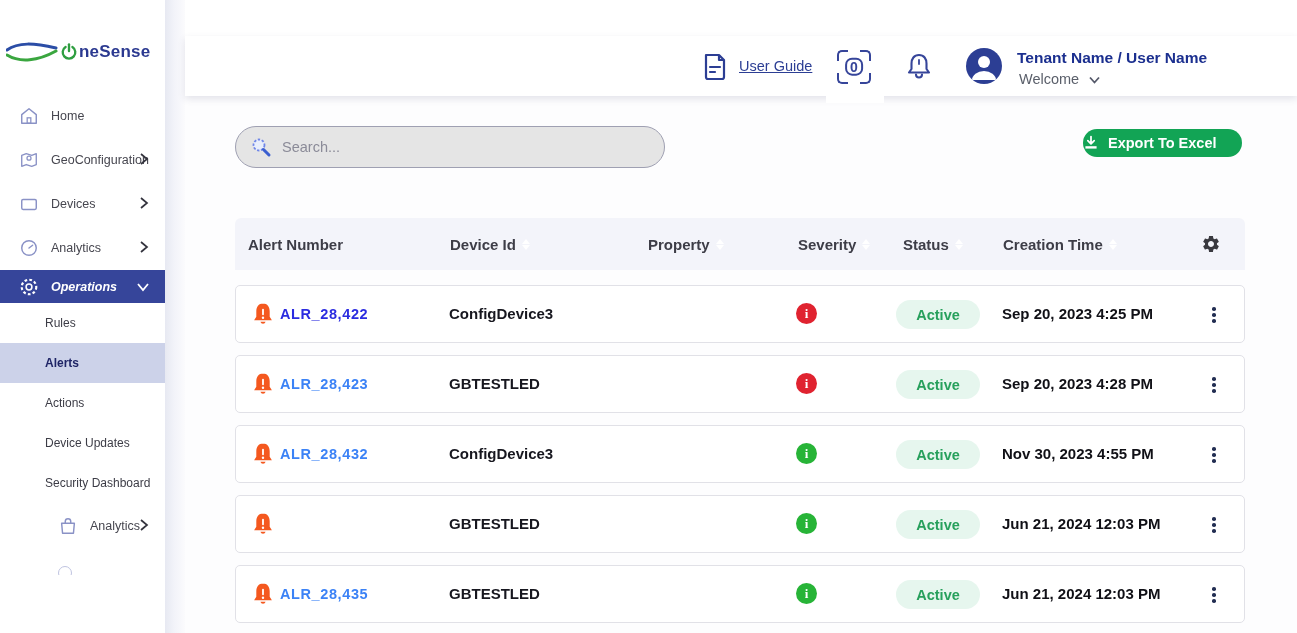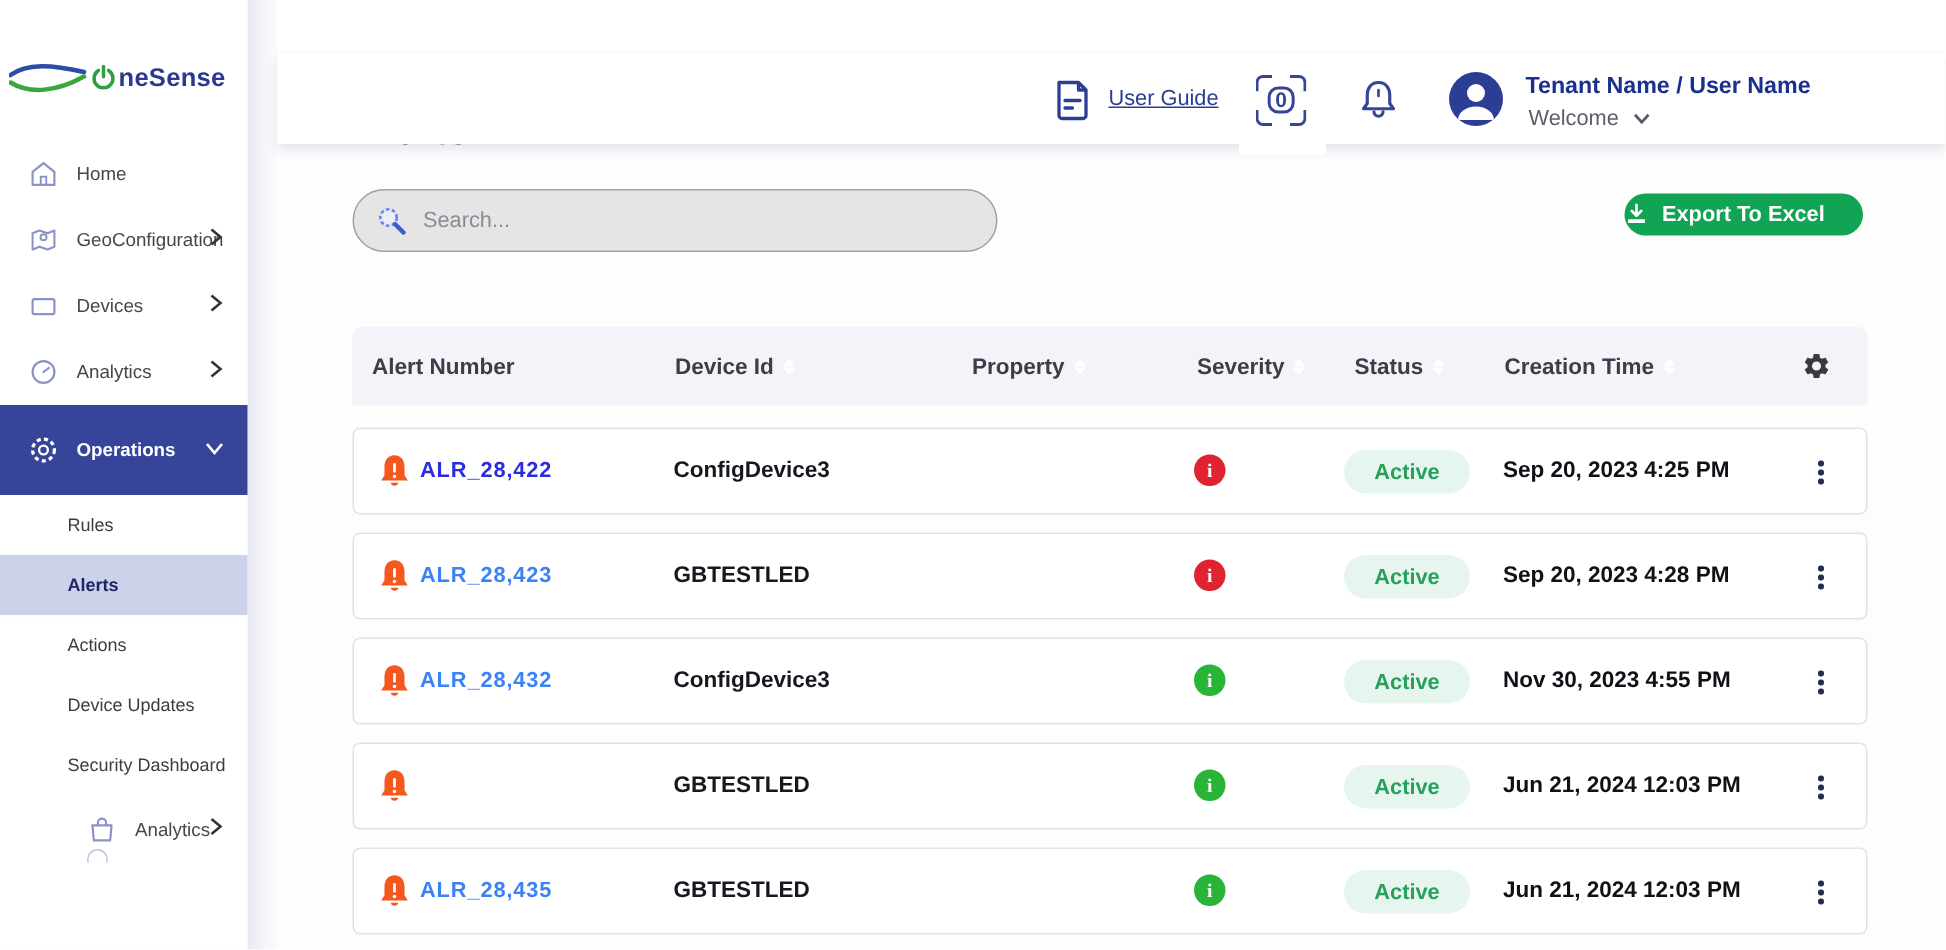--- a/index.html
+++ b/index.html
@@ -19,21 +19,21 @@
   .main    { position:absolute; left:185px; top:60px; width:1112px; height:573px; background:#fdfdfe; z-index:2; }
 
   
   .logo { position:absolute; left:6px; top:40px; height:24px; display:flex; align-items:center; }
   .logo .wordmark { font-size:17px; font-weight:bold; color:#2b3990; letter-spacing:.2px; margin-left:1px; }
   .nav { position:absolute; top:94px; left:0; width:165px; }
   .nav-item { position:relative; height:44px; display:flex; align-items:center; padding-left:18px; cursor:pointer; }
   .nav-item .nicon { width:22px; height:22px; flex:0 0 22px; display:flex; align-items:center; justify-content:center; }
   .nav-item .nlabel { margin-left:11px; font-size:12.5px; color:#46464f; }
   .nav-item .chev { position:absolute; right:16px; top:50%; transform:translateY(-50%); }
-  .nav-item.active { height:60px; background:#36459a; }
+  .nav-item.active { height:33px; background:#36459a;font-style:italic; }
   .nav-item.active .nlabel { color:#fff; font-weight:bold; }
   .subnav { width:165px; }
   .sub-item { height:40px; display:flex; align-items:center; padding-left:45px; font-size:12px; color:#3c3c46; cursor:pointer; }
   .sub-item.active { background:#ccd2e9; color:#1f2566; font-weight:bold; }
   .partial-icon { position:absolute; left:58px; top:566px; width:16px; height:9px; overflow:hidden; opacity:.55; }
   .partial-icon .arc { width:14px; height:14px; border:1.6px solid #8a92c6; border-radius:50%; }
 
   
   .ug { position:absolute; left:515px; top:15px; display:flex; align-items:center; cursor:pointer; }
   .ug-label { margin-left:9px; font-size:14.5px; color:#2c3e94; text-decoration:underline; }

